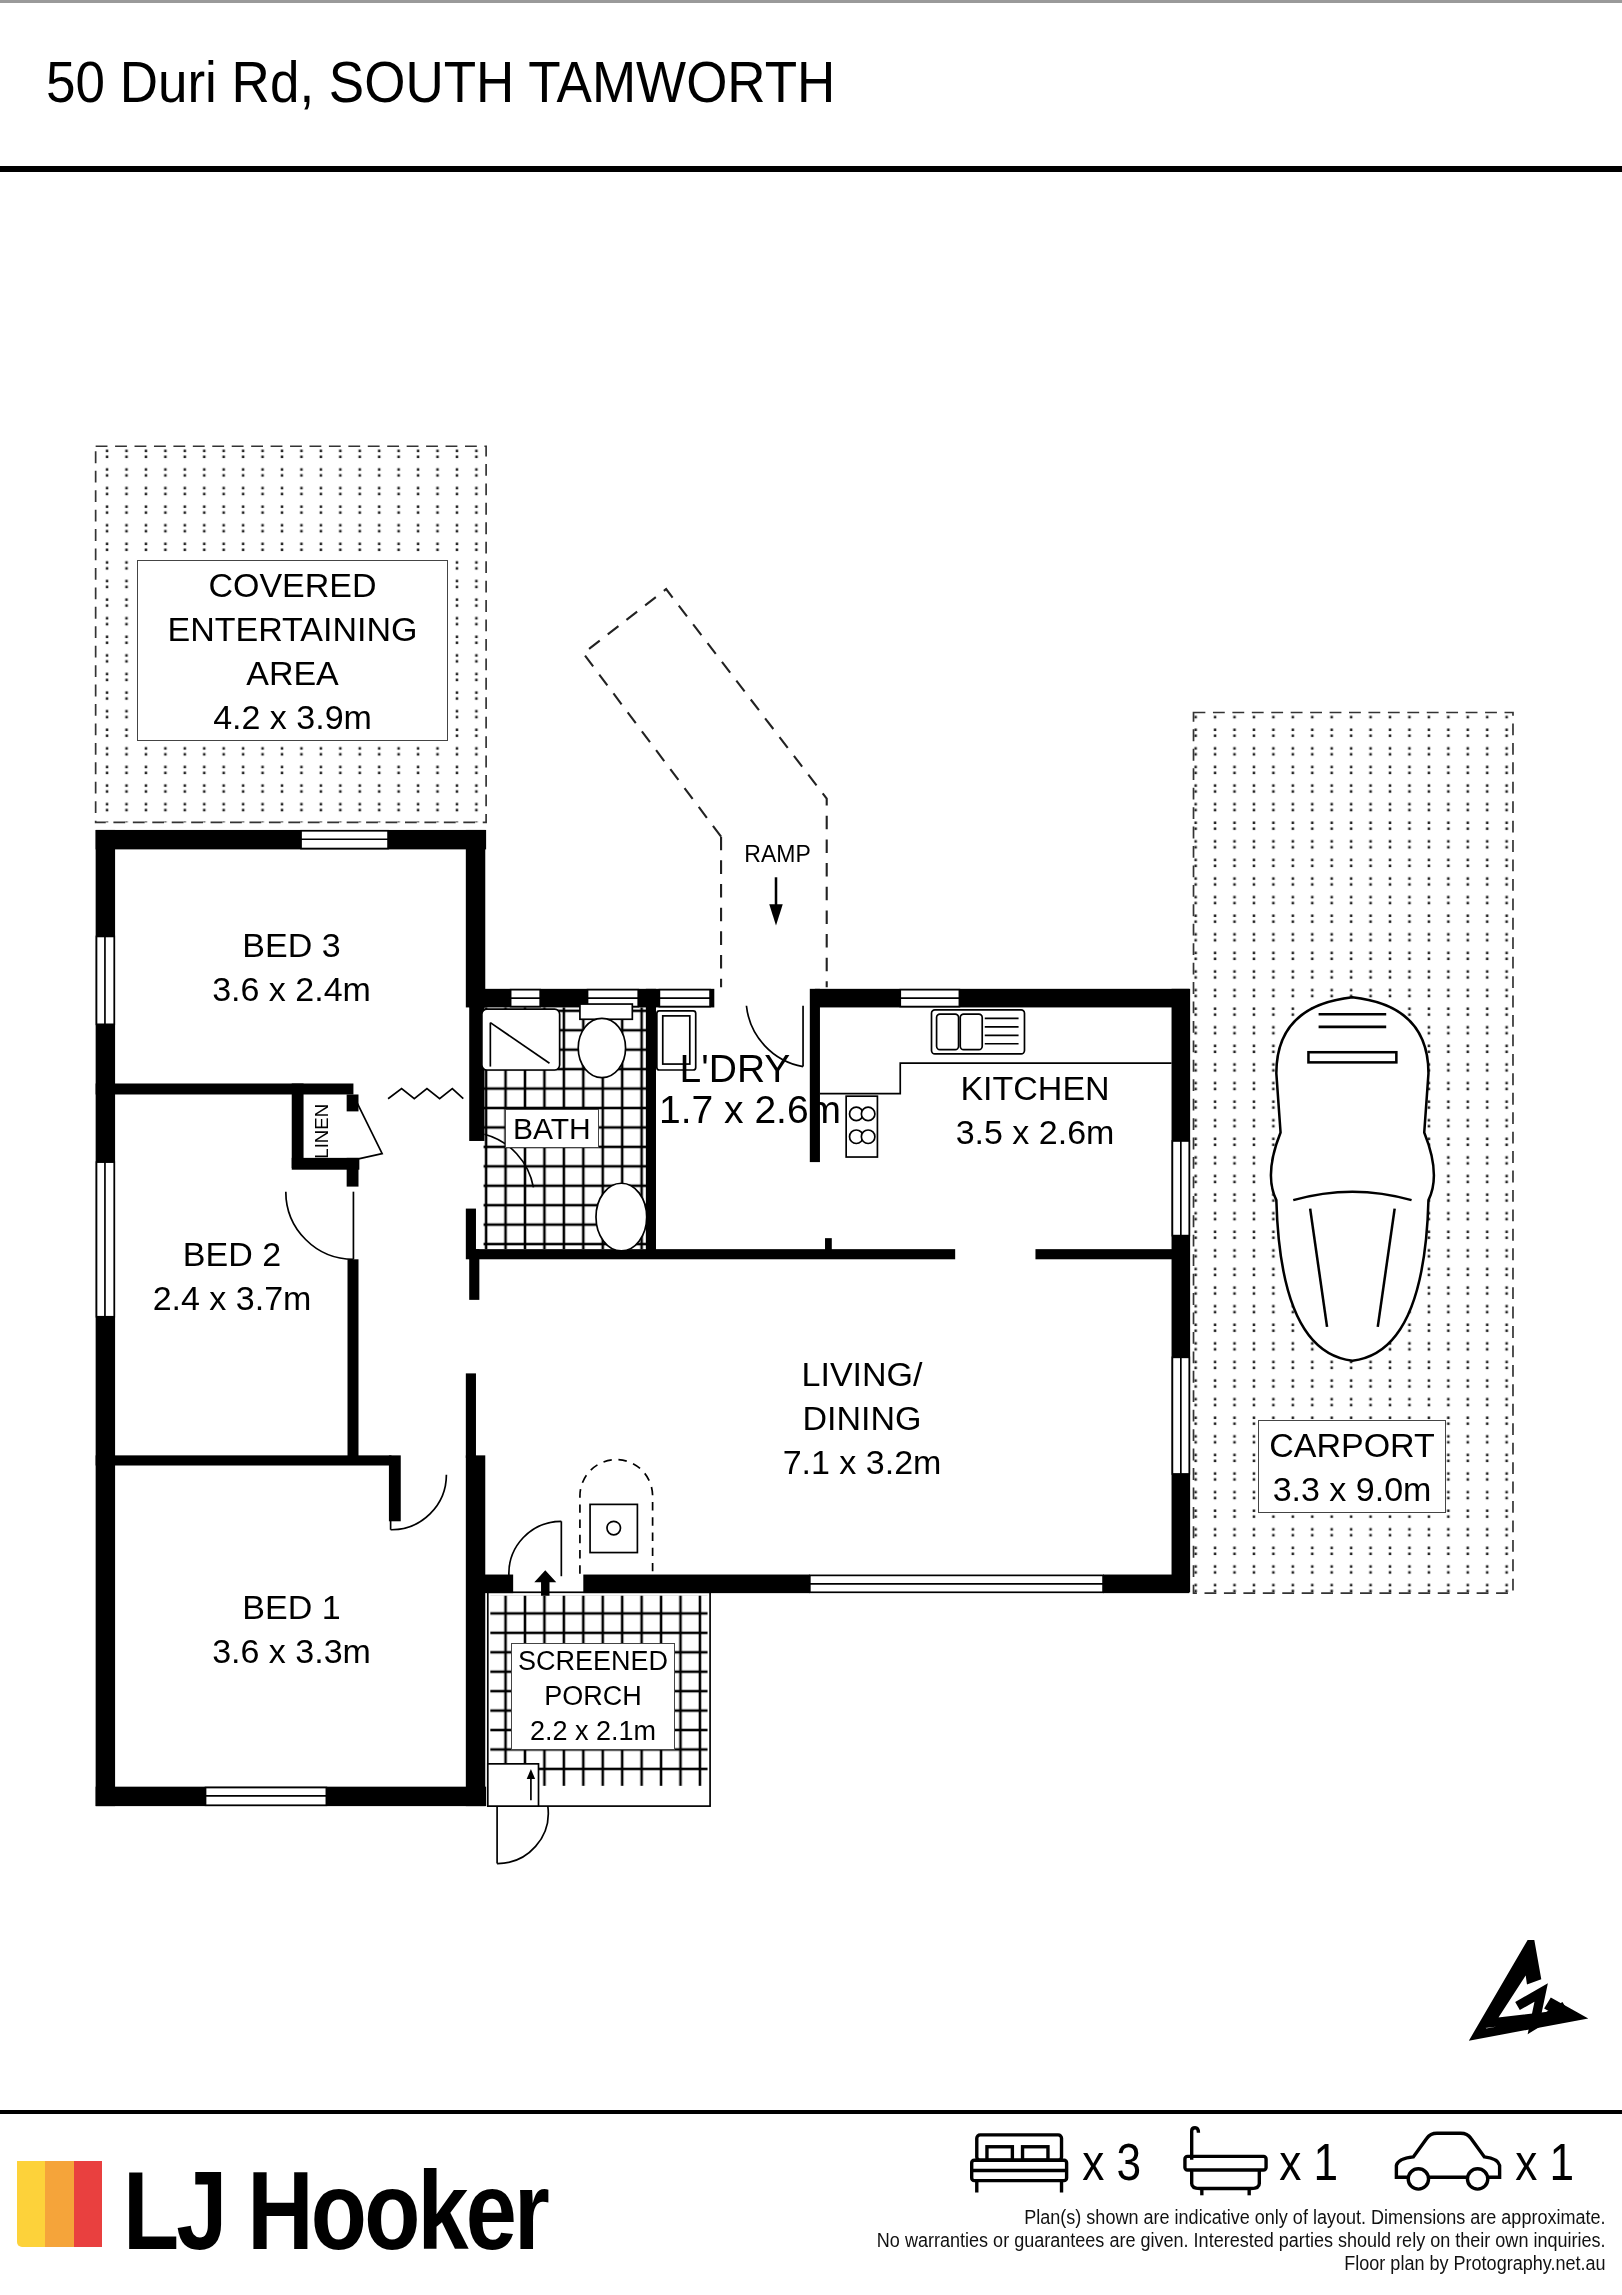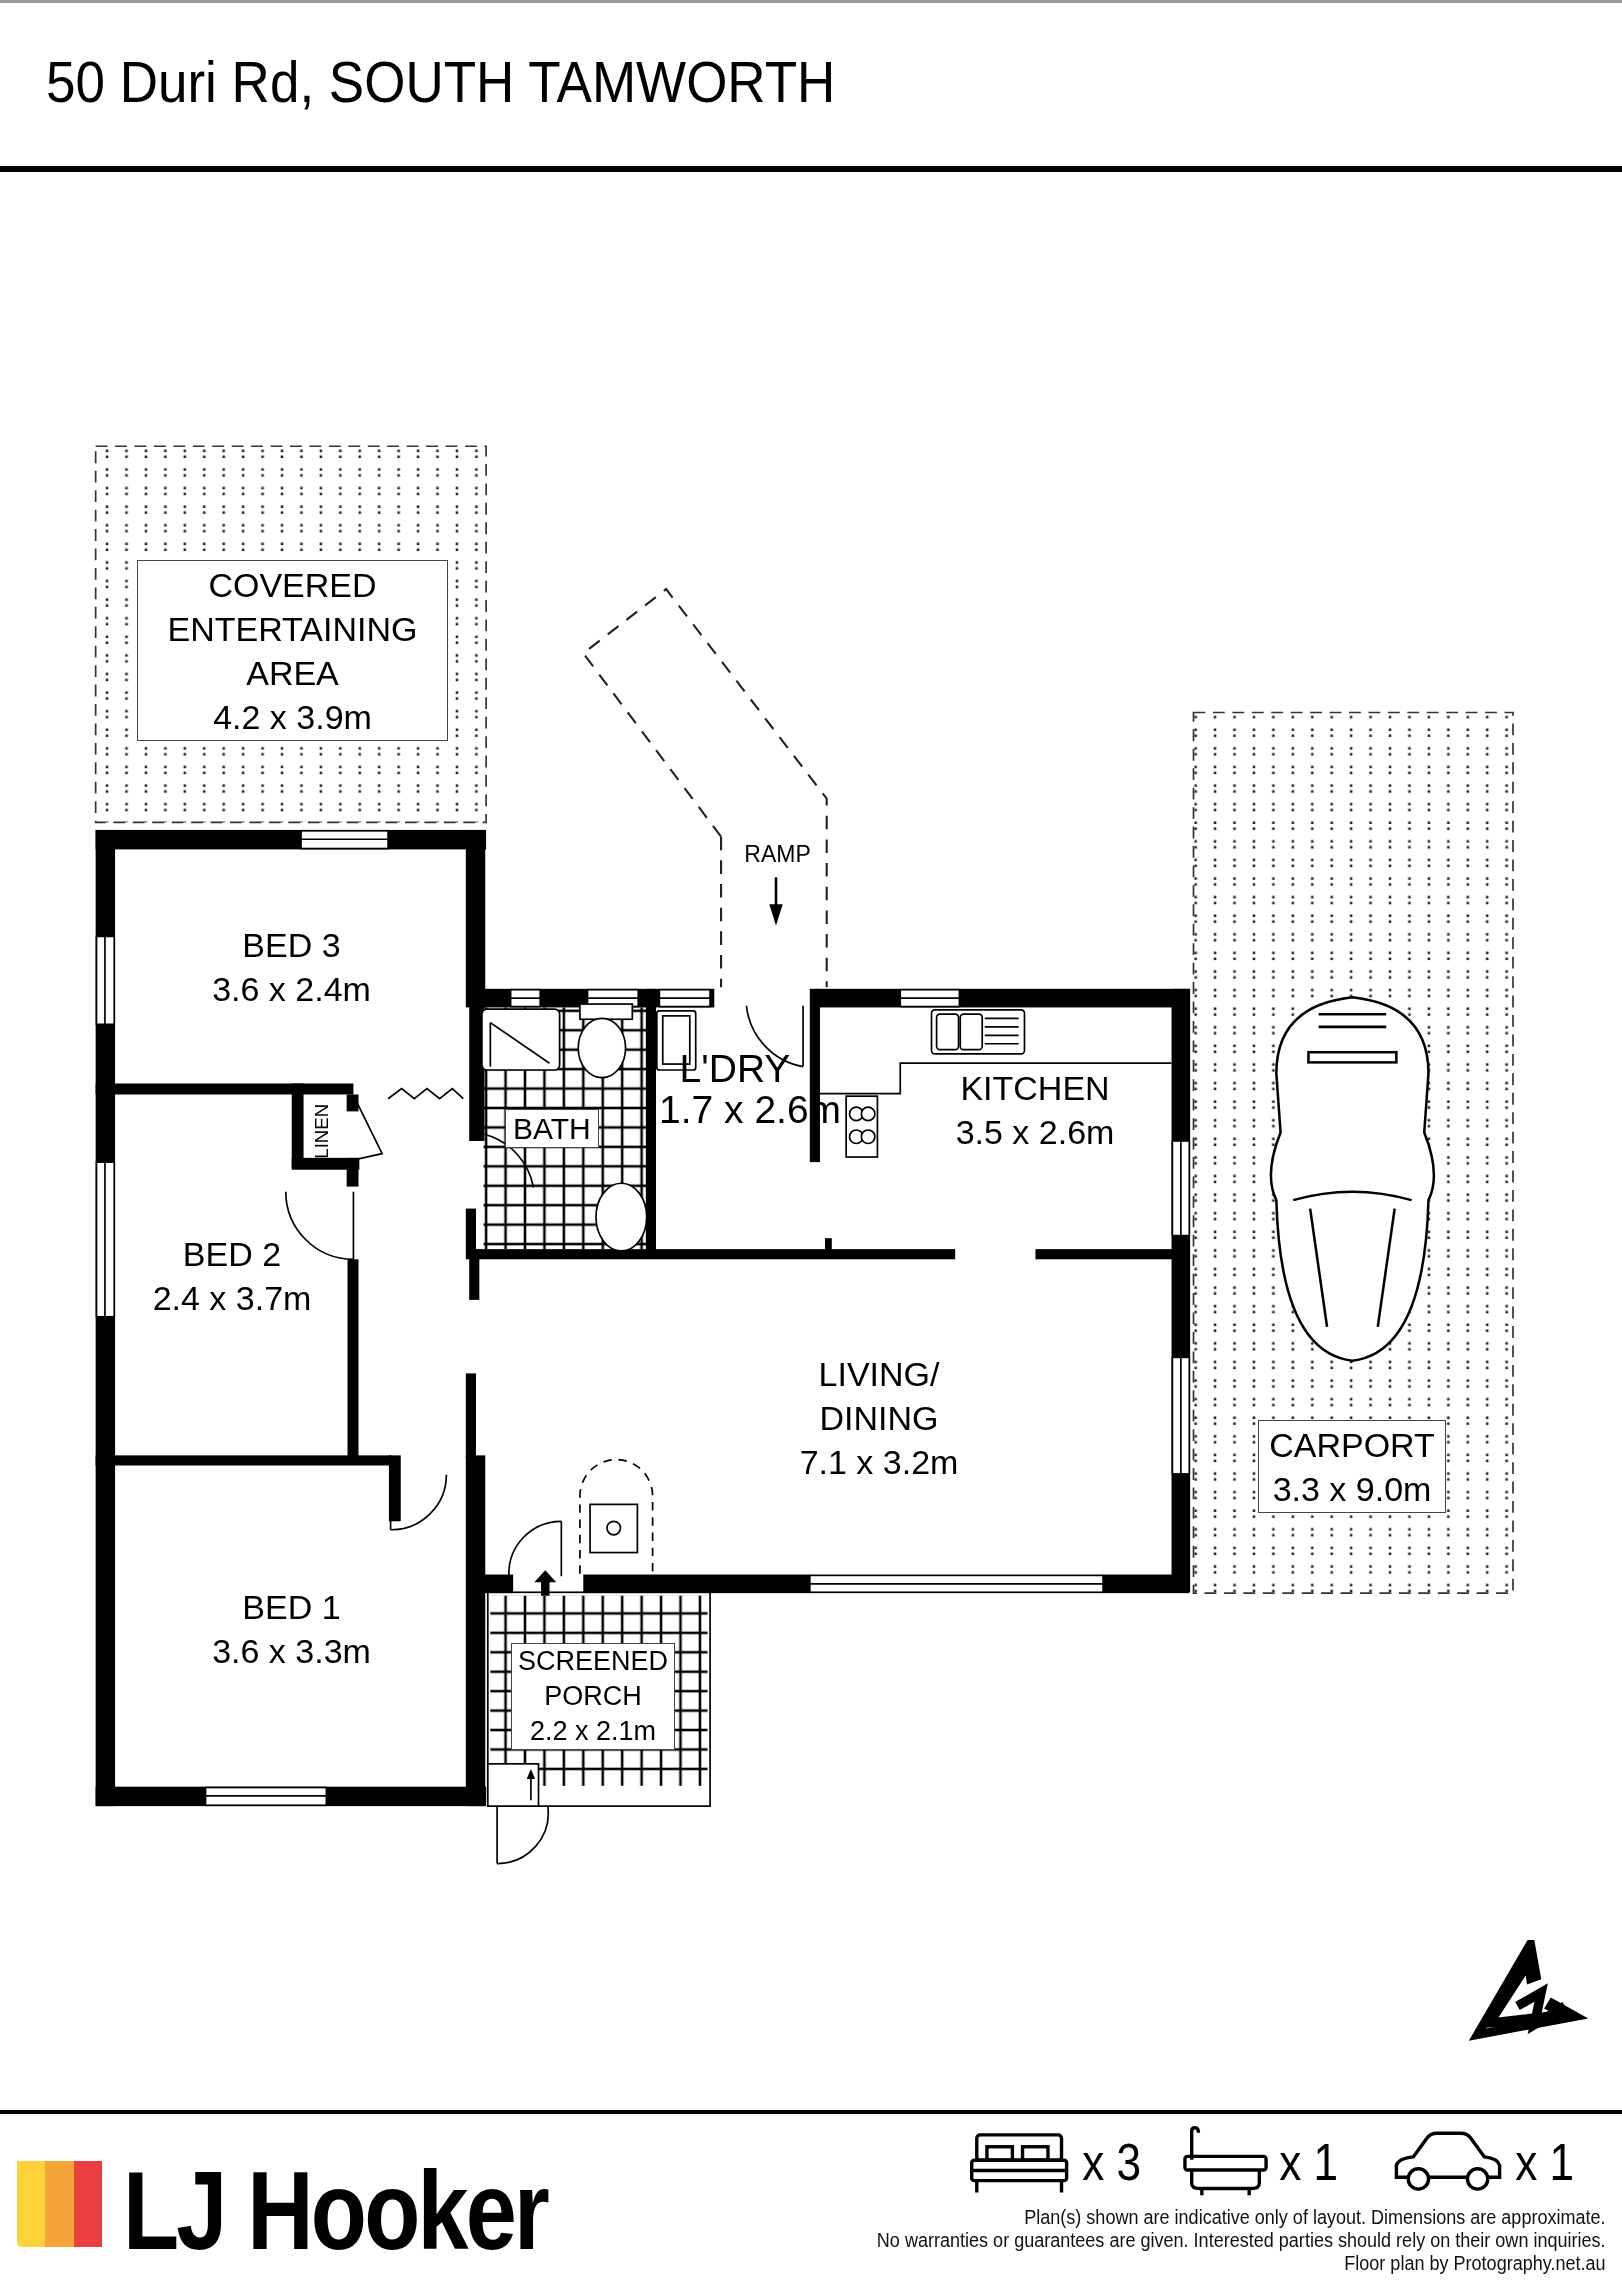--- a/index.html
+++ b/index.html
@@ -242,21 +242,21 @@
 
 <div class="room-label" style="left:302px;top:1097px;width:46px;height:61px;font-size:18.6px;line-height:18.6px;">
   <span class="n" style="display:inline-block;transform:rotate(-90deg) translate(-25px,-6.8px);transform-origin:center;">LINEN</span>
 </div>
 
 <div class="room-label" style="left:139px;top:1232px;width:186px;">
   <span class="n">BED 2</span>
   <span class="d">2.4 x 3.7m</span>
 </div>
 
-<div class="room-label" style="left:782px;top:1352px;width:194px;">
+<div class="room-label" style="left:765px;top:1352px;width:194px;">
   <span class="n">LIVING/</span>
   <span class="n">DINING</span>
   <span class="d">7.1 x 3.2m</span>
 </div>
 
 <div class="room-label boxed" style="left:1258px;top:1420px;width:169px;">
   <span class="n">CARPORT</span>
   <span class="d">3.3 x 9.0m</span>
 </div>
 

